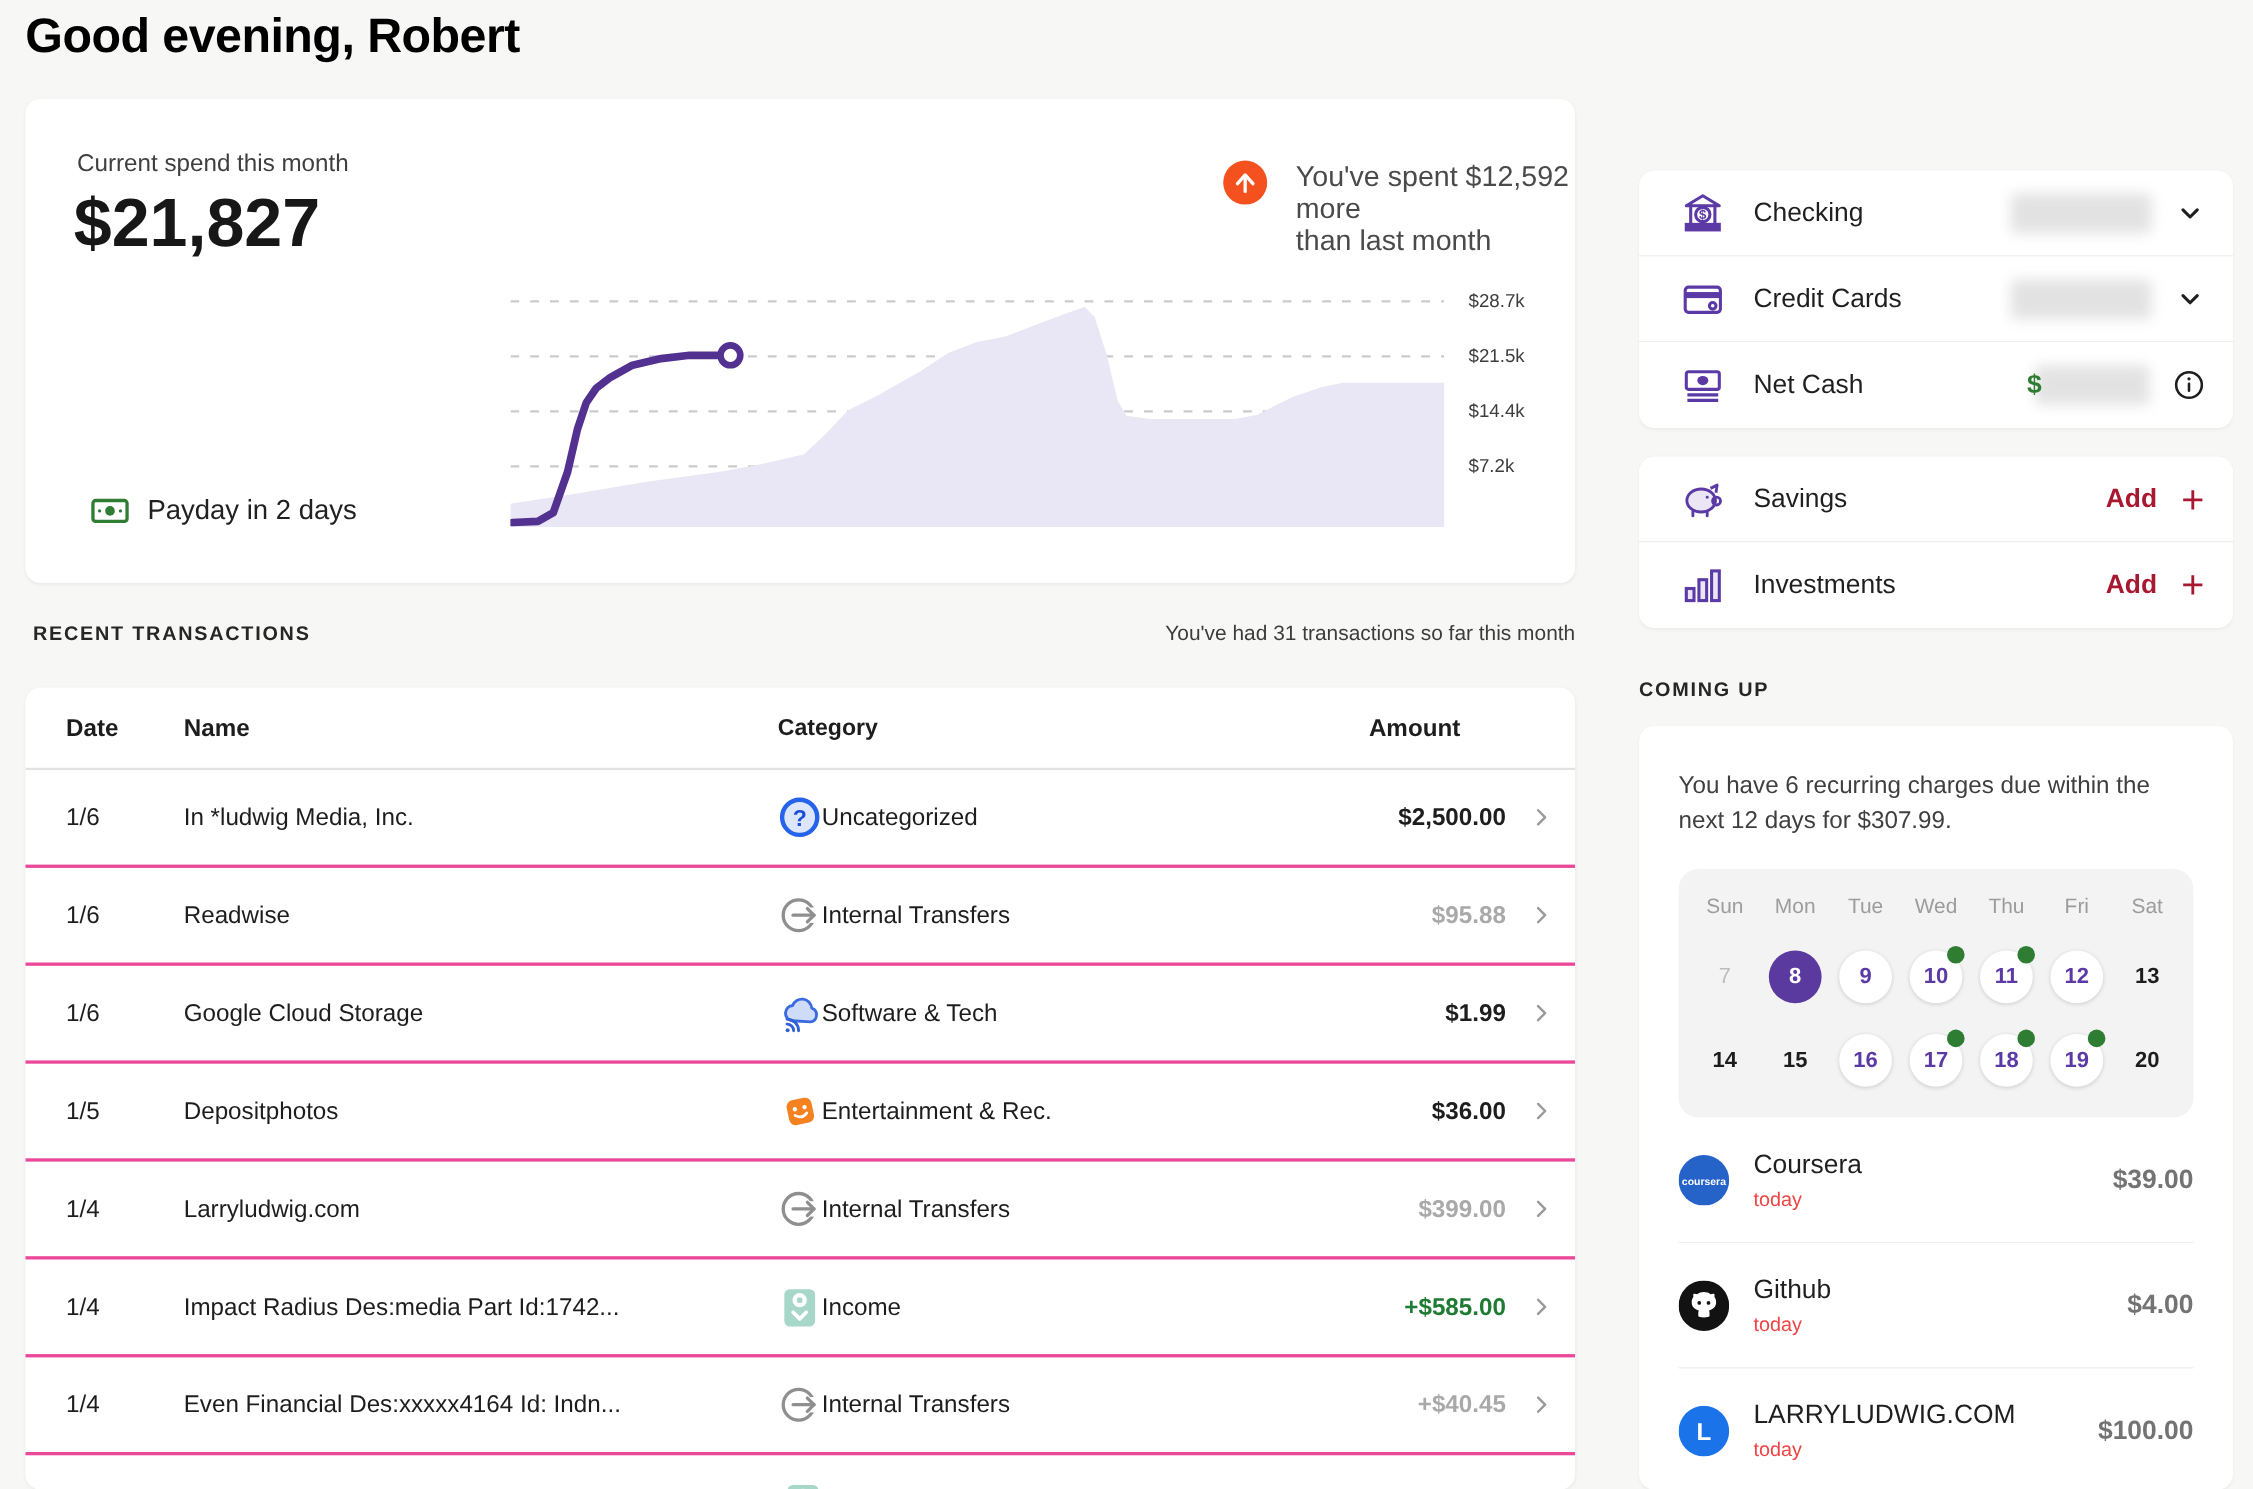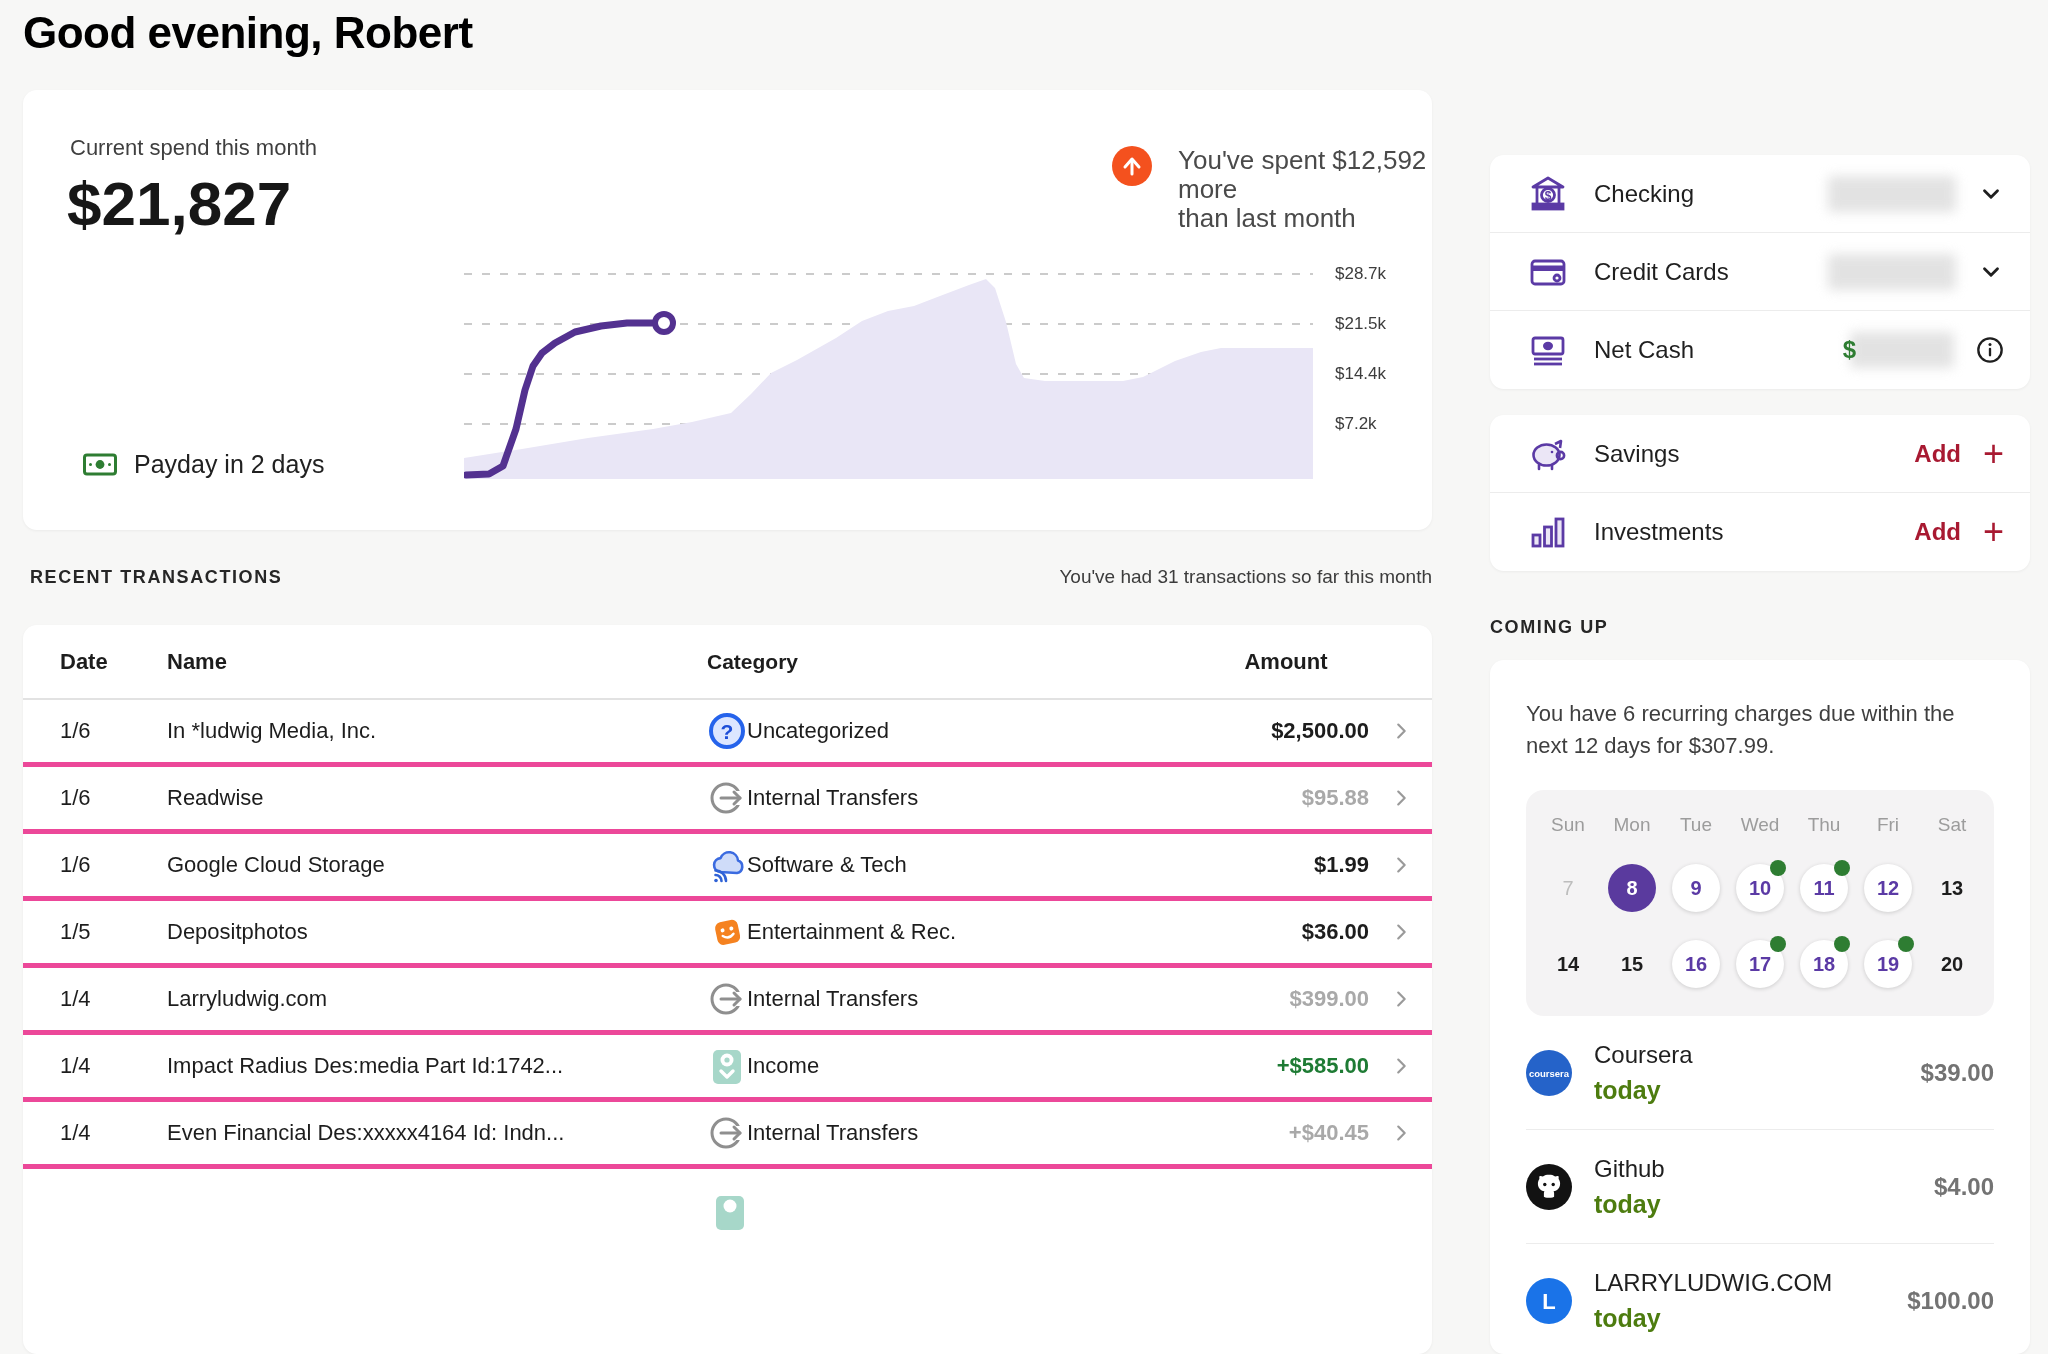--- a/index.html
+++ b/index.html
@@ -29,21 +29,21 @@
   .axis-labels div { position:absolute; font-size:17px; color:#3d3d3d; transform:translateY(-50%); }
 
   
   .tx-head { position:absolute; left:30px; top:566px; width:1402px; display:flex;
     justify-content:space-between; align-items:baseline; }
   .section-title { font-size:18px; font-weight:700; letter-spacing:1.6px; color:#262626; }
   .tx-summary { font-size:19px; color:#3c3c3c; }
 
   .tx-card { position:absolute; left:23px; top:625px; width:1409px; height:729px; overflow:hidden; }
   .tx-row { display:grid; grid-template-columns:107px 540px 496px 166px 63px;
-    align-items:center; height:67px; padding-left:37px; border-bottom:5px solid #ec4899; }
+    align-items:center; height:89px; padding-left:37px; border-bottom:3px solid #ec4899; }
   .tx-row.header { height:75px; border-bottom:2px solid #e2e2e2; font-weight:700; font-size:21px; }
   .tx-row .c-date { font-size:22px; }
   .tx-row .c-name { font-size:22px; }
   .cat { display:flex; align-items:center; }
   .cat-label { margin-left:0; font-size:22px; }
   .c-amount { text-align:right; font-size:22px; }
   .amt-bold { font-weight:700; color:#1d1d1d; }
   .amt-muted { font-weight:600; color:#a9a9a9; }
   .amt-positive { font-weight:700; color:#1e7b34; }
   .c-chev { display:flex; justify-content:center; }
@@ -89,21 +89,21 @@
   .cal-cell.circled .bubble { background:#fff; box-shadow:0 1px 4px rgba(0,0,0,.16); color:#5b3aa5; }
   .cal-cell.selected .bubble { background:#5a3a9e; color:#fff; }
   .cal-cell.muted { color:#bdbdbd; font-weight:400; }
   .cal-dot { position:absolute; top:-4px; right:-2px; width:16px; height:16px; border-radius:50%; background:#2e7d32; }
 
   .charge-row { display:flex; align-items:center; height:114px; border-bottom:1px solid #ececec; }
   .charge-row:last-child { border-bottom:none; }
   .charge-logo { width:46px; height:46px; flex:0 0 auto; }
   .charge-info { margin-left:22px; flex:1; }
   .charge-name { font-size:24px; color:#1f1f1f; }
-  .charge-when { margin-top:7px; font-size:25px; color:#4d7c0f;font-weight:bold; }
+  .charge-when { margin-top:7px; font-size:18px; color:#ef4444; }
   .charge-amt { font-size:24px; font-weight:700; color:#737373; }
 
   svg { display:block; }
 </style>
 </head>
 <body>
 
 <div class="page">
 
   <h1 class="greeting">Good evening, Robert</h1>

